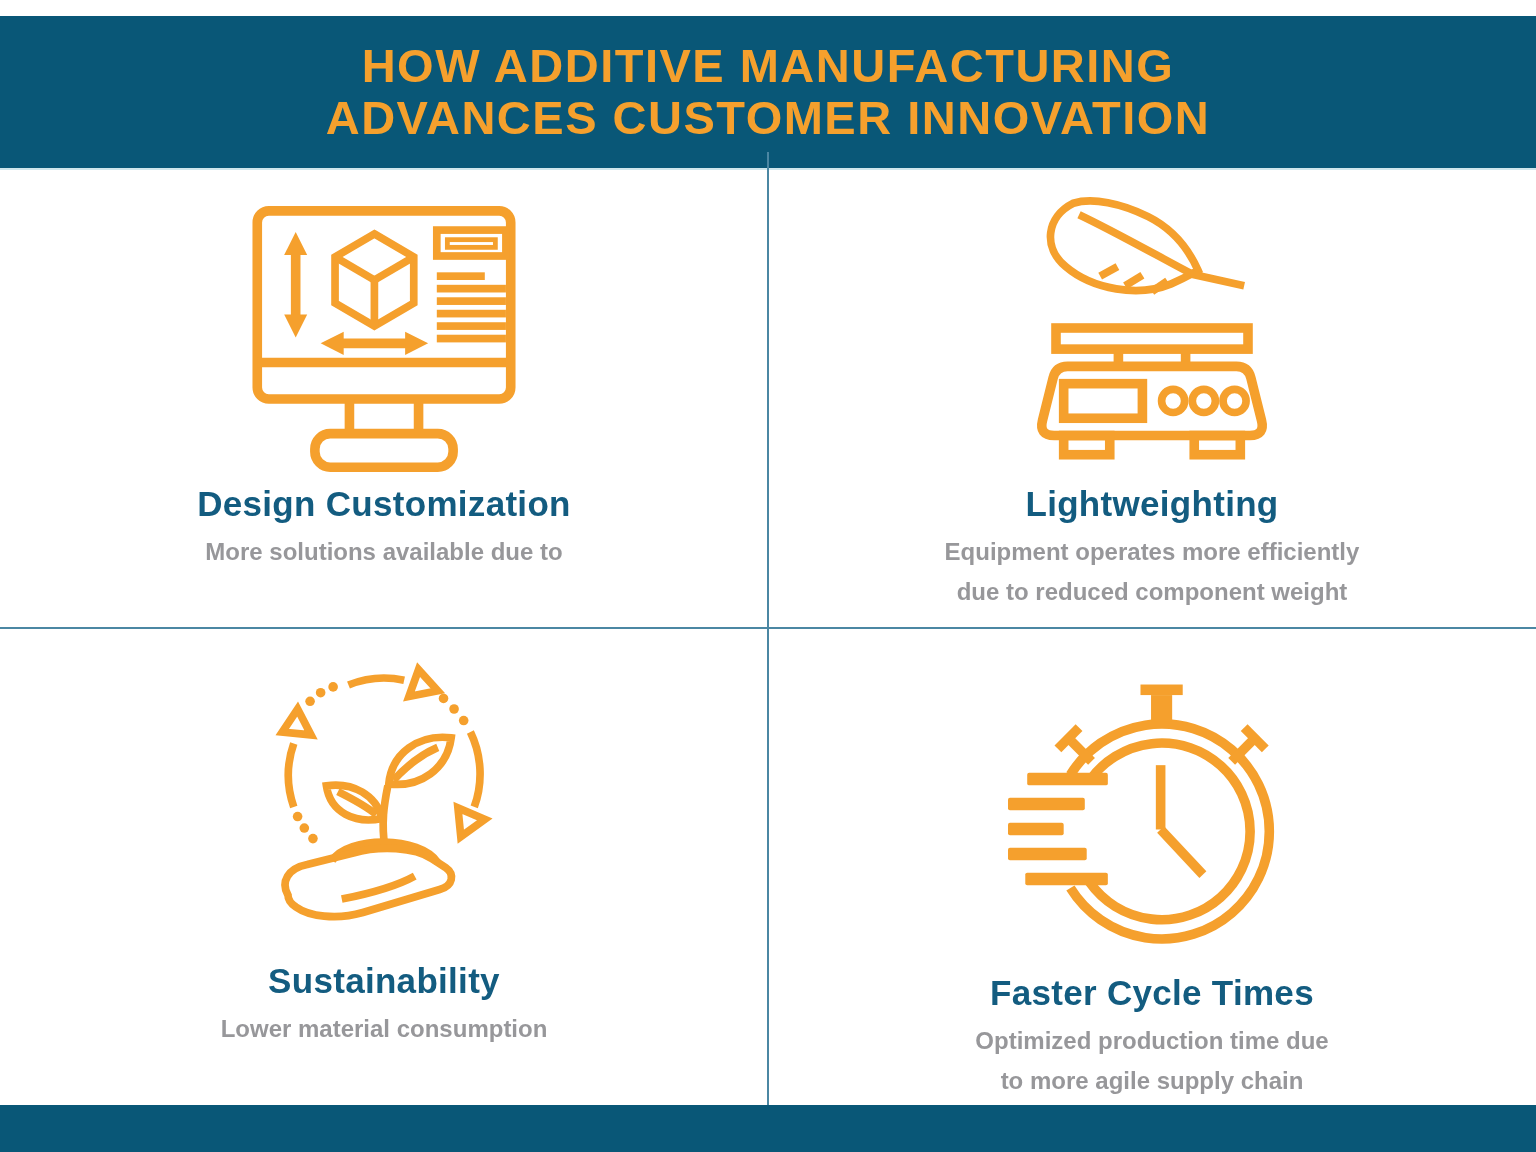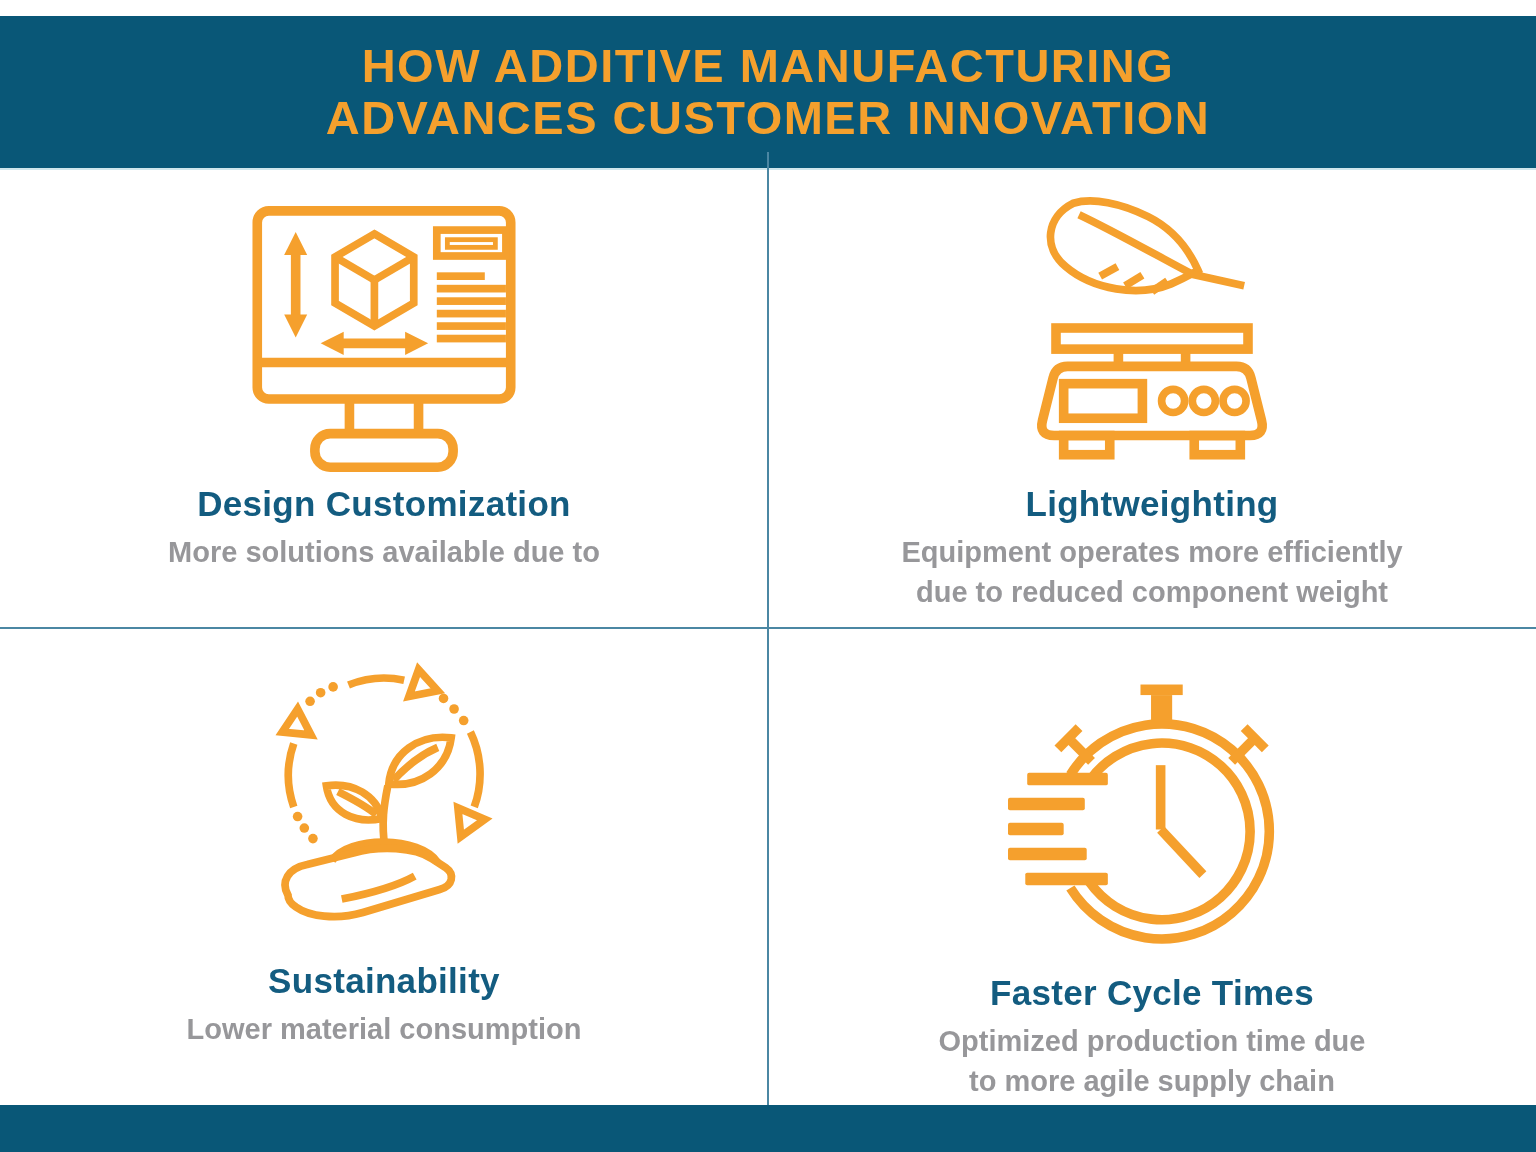--- a/index.html
+++ b/index.html
@@ -41,21 +41,21 @@
   .cell-bl { left:0;    top:629px; height:476px; }
   .cell-br { left:768px; top:629px; height:476px;margin-top:12px; }
   .icon-box {
     height:288px; display:flex; align-items:center; justify-content:center;
   }
   .q-title {
     margin-top:12px; font-size:35px; font-weight:bold; color:#135c80;
     letter-spacing:0.3px; text-align:center;
   }
   .q-desc {
-    margin-top:8px; font-size:29px; font-weight:bold; color:#97979a;
+    margin-top:8px; font-size:24px; font-weight:bold; color:#97979a;
     line-height:40px; text-align:center;
   }
   svg.q-icon { display:block; }
   .st { fill:none; stroke:#F5A02D; stroke-width:10; stroke-miterlimit:10; }
   .st8 { fill:none; stroke:#F5A02D; stroke-width:8; stroke-miterlimit:10; }
   .st5 { fill:none; stroke:#F5A02D; stroke-width:5; stroke-miterlimit:10; }
   .fl { fill:#F5A02D; stroke:none; }
 </style>
 </head>
 <body>

